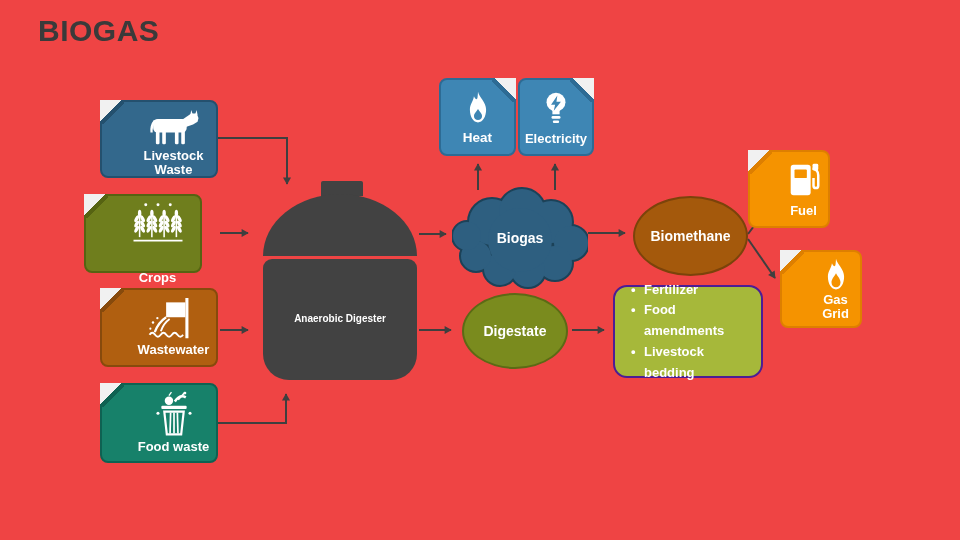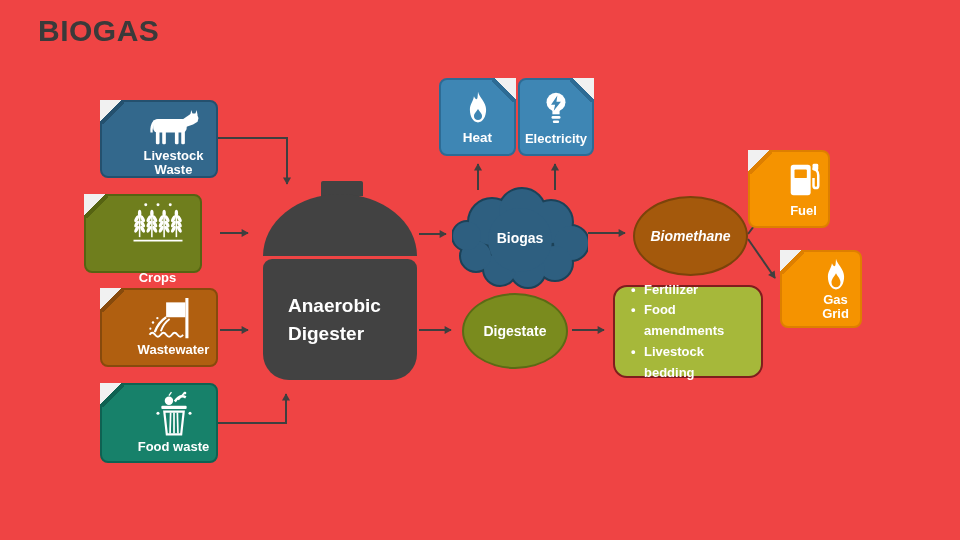--- a/index.html
+++ b/index.html
@@ -19,35 +19,35 @@
        background:linear-gradient(225deg,#F1F1F1 0 44%,var(--b) 44% 58%,rgba(0,0,0,0) 58%);}
   .box .ic{flex:1;display:flex;align-items:center;justify-content:center;padding-top:5px;}
   .box .lbl{color:#fff;font-size:13px;font-weight:600;padding-bottom:8px;text-align:center;line-height:1.1;}
 
   
   .dg{position:absolute;background:#424242;}
   #dg-chimney{left:321px;top:181px;width:42px;height:15px;border-radius:2px 2px 0 0;}
   #dg-dome{left:263px;top:194px;width:154px;height:62px;border-radius:77px 77px 0 0 / 62px 62px 0 0;}
   #dg-body{left:263px;top:259px;width:154px;height:121px;border-radius:9px 9px 26px 26px;
            display:flex;align-items:center;justify-content:center;}
-  #dg-body .lbl{color:#fff;font-size:19px;font-weight:600;text-align:left;width:104px;line-height:1.45;}
+  #dg-body .lbl{color:#fff;font-size:10px;font-weight:600;text-align:center;width:104px;line-height:1.45;}
 
   
   .ell{position:absolute;border-radius:50%;border:2px solid var(--b);background:var(--c);
        box-sizing:border-box;display:flex;align-items:center;justify-content:center;}
   .ell .lbl{color:#fff;font-size:14px;font-weight:600;}
 
   
   #cloud{position:absolute;left:452px;top:186px;width:136px;height:104px;}
   #cloud .lbl{position:absolute;left:0;top:0;width:100%;height:100%;display:flex;align-items:center;
        justify-content:center;color:#fff;font-size:14px;font-weight:600;}
 
   
   #uses{position:absolute;left:613px;top:285px;width:150px;height:93px;background:#A6B83A;
-        border:2px solid #7f1d1d;border-radius:14px;box-sizing:border-box;
+        border:2px solid #4c1d95;border-radius:14px;box-sizing:border-box;
         display:flex;align-items:center;}
   #uses ul{list-style:none;margin:0;padding:0 8px 0 16px;}
   #uses li{color:#fff;font-size:13px;font-weight:600;line-height:1.6;position:relative;padding-left:13px;}
   #uses li::before{content:"\2022";position:absolute;left:0;top:0;}
 
   svg{display:block;}
   #arrows{position:absolute;left:0;top:0;}
 </style>
 </head>
 <body>
@@ -220,21 +220,21 @@
         <circle cx="68" cy="54" r="32"></circle>
       </g>
     </svg>
     <div class="lbl">Biogas</div>
   </div>
 
   <div class="ell" style="left:462px;top:293px;width:106px;height:76px;--c:#7A8B1E;--b:#5C6A15;">
     <div class="lbl">Digestate</div>
   </div>
 
-  <div class="ell" style="left:633px;top:196px;width:115px;height:80px;font-style:italic;--c:#A4590C;--b:#7B430A;">
+  <div class="ell" style="left:633px;top:196px;width:115px;height:80px;--c:#A4590C;--b:#7B430A;">
     <div class="lbl">Biomethane</div>
   </div>
 
   <div id="uses">
     <ul>
       <li>Fertilizer</li>
       <li>Food amendments</li>
       <li>Livestock bedding</li>
     </ul>
   </div>

